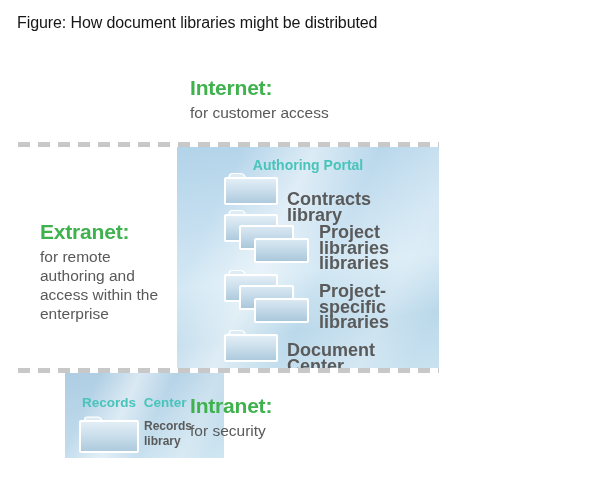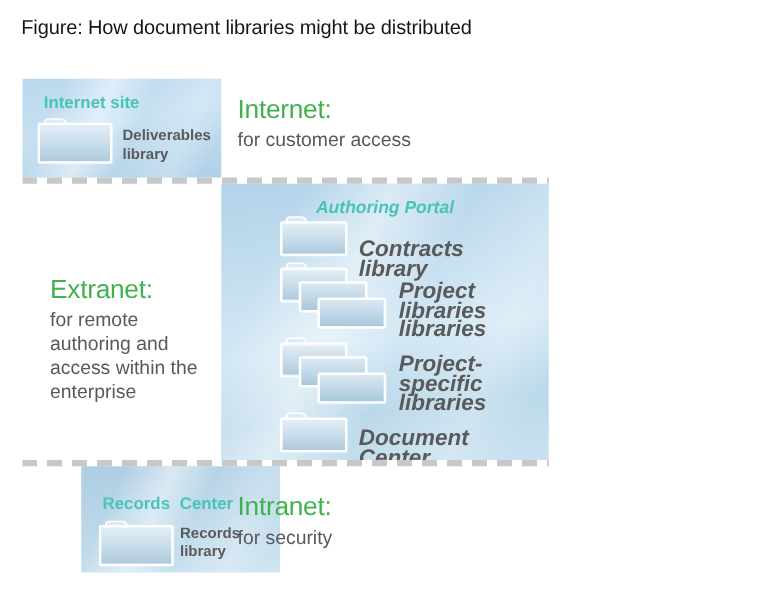--- a/index.html
+++ b/index.html
@@ -28,21 +28,20 @@
   }
   .box > * { position:absolute; z-index:2; }
 
   .internet-site-box {
     left:18px; top:63px; width:159px; height:79px;
     background:linear-gradient(168deg,#bad8ee 0%,#c7e0f1 45%,#aed0e7 100%);
   }
   .authoring-box {
     left:177px; top:147px; width:262px; height:221px;
     background:linear-gradient(172deg,#b2d3e9 0%,#c9e1f1 38%,#d3e8f4 55%,#bad8ea 78%,#c9e2f0 100%);
-    font-style:italic;
   }
   .records-box {
     left:18px; top:373px; width:159px; height:85px;
     background:linear-gradient(165deg,#aecde3 0%,#bfdaeb 55%,#cfe6f2 100%);
     margin-left:47px;
   }
 
   .portal-heading { font-weight:bold; color:var(--teal); }
   .is-heading { left:17px; top:11px; font-size:13.5px; }
   .ap-heading { left:0; top:10px; width:100%; text-align:center; font-size:14px; }
@@ -100,45 +99,37 @@
   .dash-line {
     position:absolute; height:5px; width:421px; left:18px;
     background:repeating-linear-gradient(90deg, var(--dash-gray) 0 12px, transparent 12px 20px);
   }
   .dash-top { top:142px; }
   .dash-bottom { top:368px; }
 
   
   .zone { position:absolute; }
   .zone-heading {
-    font-size:21px; font-weight:normal; color:var(--green);
+    font-size:21px; font-weight:bold; color:var(--green);
     line-height:24px; letter-spacing:-0.2px;
   }
   .zone-desc {
     font-size:15.5px; color:var(--desc-gray); line-height:19px; margin-top:3px;
   }
   .zone-internet { left:190px; top:76px; }
   .zone-extranet { left:40px; top:204px; width:122px;margin-top:16px; }
   .zone-intranet { left:190px; top:394px; }
 </style>
 </head>
 <body>
 
 <div class="canvas">
 
   <div class="figure-title">Figure: How document libraries might be distributed</div>
 
-  <div class="box internet-site-box">
-    <div class="portal-heading is-heading">Internet site</div>
-    <span class="folder folder-lg is-folder">
-      <span class="folder-tab"></span>
-      <span class="folder-body"></span>
-    </span>
-    <div class="lib-label is-label">Deliverables library</div>
-  </div>
 
   <div class="zone zone-internet">
     <div class="zone-heading">Internet:</div>
     <div class="zone-desc">for customer access</div>
   </div>
 
   <div class="dash-line dash-top"></div>
 
   <div class="zone zone-extranet">
     <div class="zone-heading">Extranet:</div>

